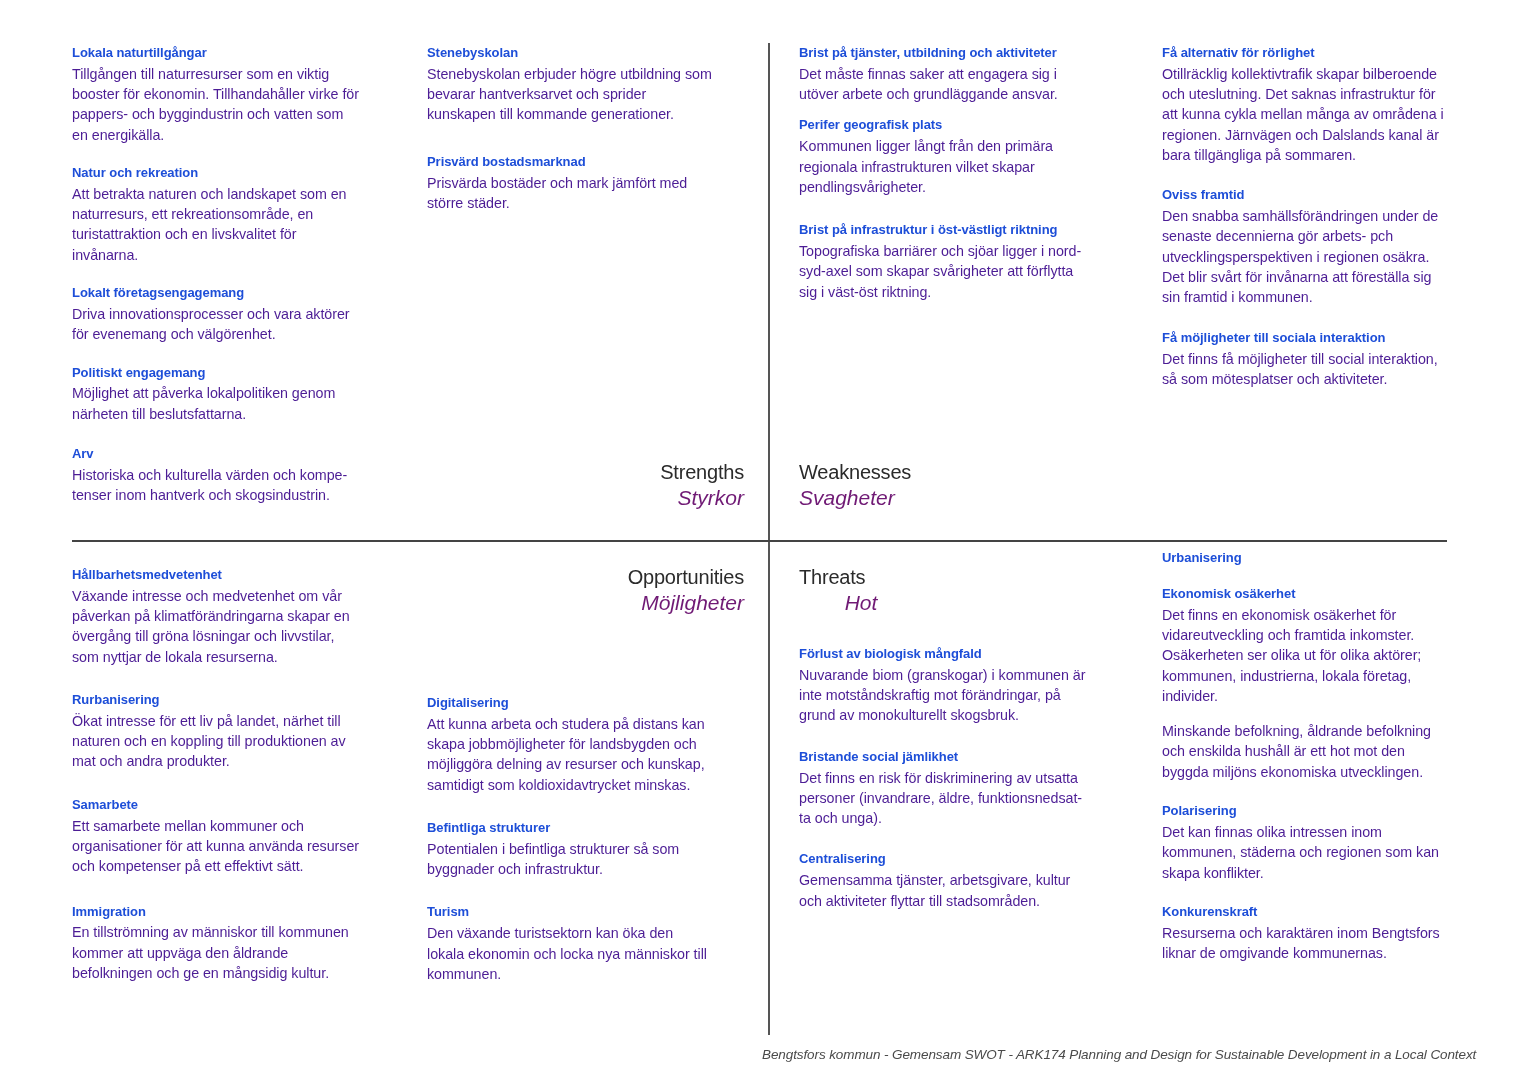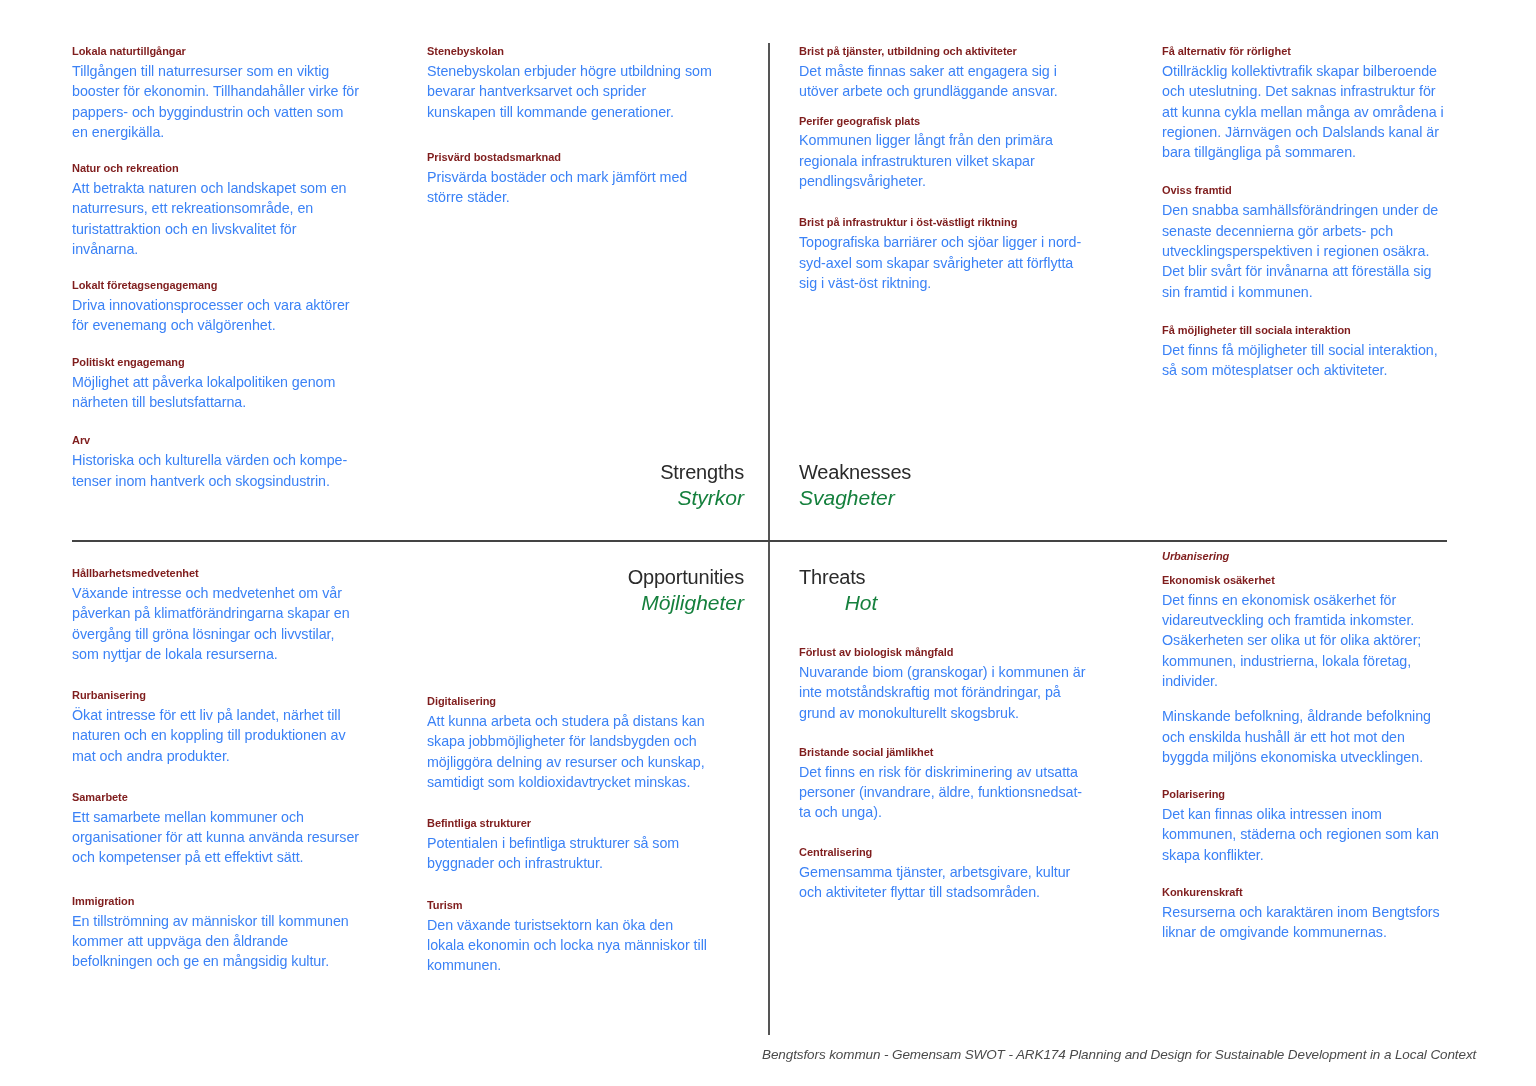--- a/index.html
+++ b/index.html
@@ -30,50 +30,50 @@
   
   .col { position:absolute; }
   .c1 { left:72px;   width:290px; }
   .c2 { left:427px;  width:285px; }
   .c3 { left:799px;  width:290px; }
   .c4 { left:1162px; width:290px; }
 
   .entry { margin-bottom:19px; }
   .entry:last-child { margin-bottom:0; }
   .entry h3 {
-    font-size:11px;
+    font-size:13px;
     font-weight:bold;
-    color:#7f1d1d;
+    color:#1d4ed8;
     line-height:1.45;
     margin-bottom:1px;
     letter-spacing:-0.05px;
   }
   .entry p {
     font-size:14.3px;
     font-weight:normal;
-    color:#3b82f6;
+    color:#4c1d95;
     line-height:1.42;
     letter-spacing:-0.05px;
   }
   .entry p + p { margin-top:15px; }
   .entry p.gap-before { margin-top:15px; }
 
   
   .quad-title { position:absolute; }
   .quad-title .en {
     font-size:20px;
     font-weight:normal;
     color:#2b2b2b;
     line-height:1.12;
     letter-spacing:-0.2px;
   }
   .quad-title .sv {
     font-size:21px;
     font-style:italic;
-    color:#15803d;
+    color:#701a75;
     line-height:1.2;
     margin-top:2px;
   }
   .align-right { text-align:right; }
   .align-left  { text-align:left; }
   .align-center{ text-align:center; }
 
   #strengths-title     { right:792px; top:461px; }
   #weaknesses-title    { left:799px;  top:461px; }
   #opportunities-title { right:792px; top:566px;margin-left:16px; }
@@ -224,21 +224,21 @@
       <h3>Bristande social jämlikhet</h3>
       <p>Det finns en risk för diskriminering av utsatta personer (invandrare, äldre, funktionsnedsat-ta och unga).</p>
     </div>
     <div class="entry">
       <h3>Centralisering</h3>
       <p>Gemensamma tjänster, arbetsgivare, kultur och aktiviteter flyttar till stadsområden.</p>
     </div>
   </div>
 
   <div class="col c4" style="top:549px;">
-    <div class="entry" style="margin-bottom:8px;font-style:italic;">
+    <div class="entry" style="margin-bottom:17px;">
       <h3>Urbanisering</h3>
     </div>
     <div class="entry" style="margin-bottom:20px;">
       <h3>Ekonomisk osäkerhet</h3>
       <p>Det finns en ekonomisk osäkerhet för vidareutveckling och framtida inkomster. Osäkerheten ser olika ut för olika aktörer; kommunen, industrierna, lokala företag, individer.</p>
       <p class="gap-before">Minskande befolkning, åldrande befolkning och enskilda hushåll är ett hot mot den byggda miljöns ekonomiska utvecklingen.</p>
     </div>
     <div class="entry" style="margin-bottom:20px;">
       <h3>Polarisering</h3>
       <p>Det kan finnas olika intressen inom kommunen, städerna och regionen som kan skapa konflikter.</p>

